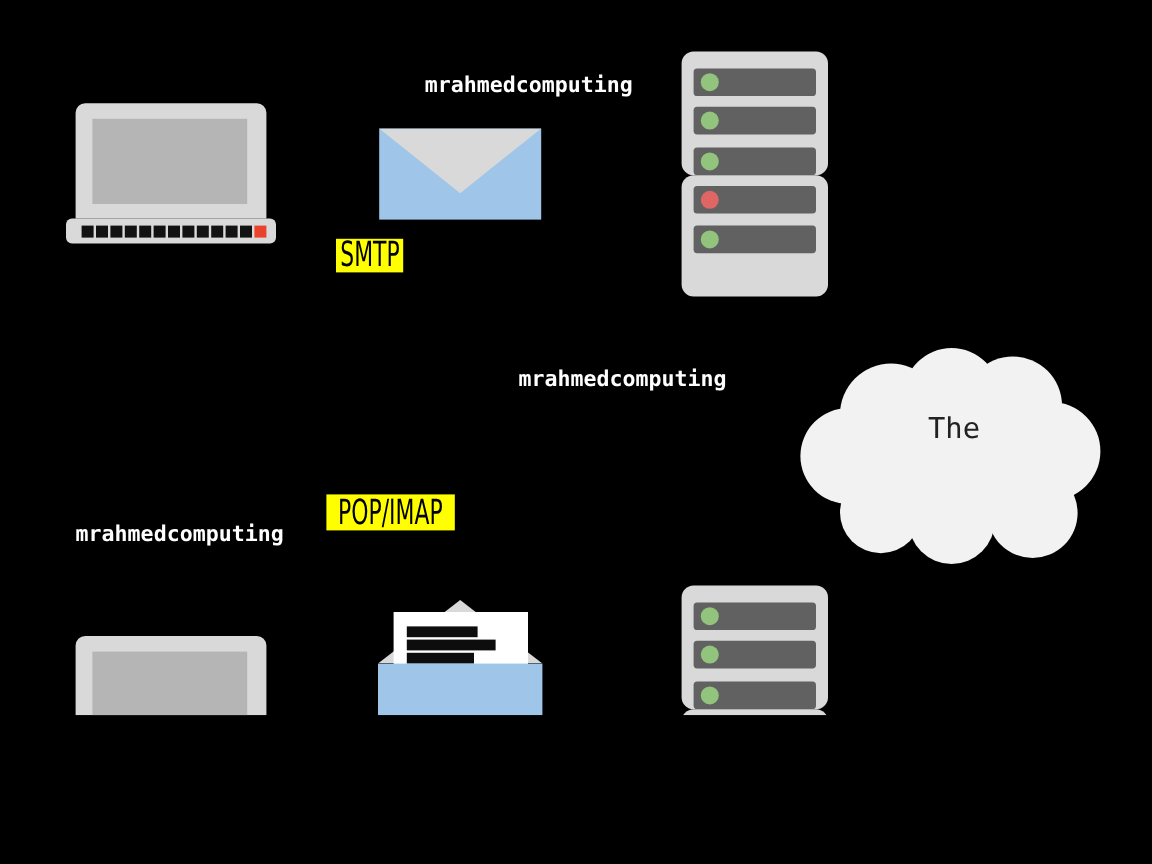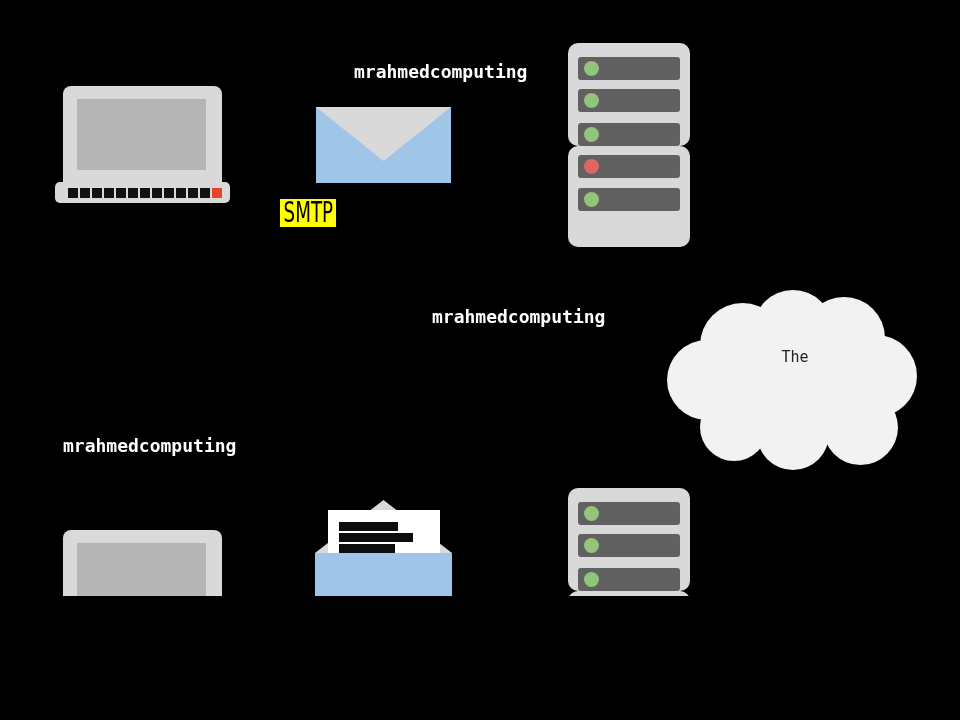--- a/index.html
+++ b/index.html
@@ -48,21 +48,21 @@
   .led[data-state="red"]{background:#e06666;}
   .srv-top{left:568px;top:43px;}
   .srv-bottom{left:568px;top:488px;}
 
   
   .cloud{position:absolute;left:675px;top:295px;width:240px;height:172px;}
   .bump{position:absolute;background:#f2f2f2;border-radius:50%;}
   .cloud-core{position:absolute;left:18px;top:30px;width:202px;height:112px;background:#f2f2f2;
               border-radius:56px;}
   .cloud-text{position:absolute;left:0;top:48px;width:100%;text-align:center;color:#222222;
-              font-family:"DejaVu Sans Mono",monospace;font-size:15px;line-height:28px;}
+              font-family:"DejaVu Sans Mono",monospace;font-size:24px;line-height:28px;}
 
   
   .envelope-open{position:absolute;left:315px;top:497px;width:137px;height:131px;}
   .eo-flap{position:absolute;left:0;top:3px;width:137px;height:53px;background:#d9d9d9;
            clip-path:polygon(50% 0,100% 100%,0 100%);}
   .eo-letter{position:absolute;left:13px;top:13px;width:112px;height:50px;background:#ffffff;}
   .eo-line{margin:2px 0 0 11px;height:9px;background:#0d0d0d;}
   .eo-line.l1{margin-top:12px;width:59px;}
   .eo-line.l2{width:74px;}
   .eo-line.l3{width:56px;}
@@ -138,20 +138,23 @@
     <div class="bump" style="left:82px;top:103px;width:72px;height:72px;"></div>
     <div class="bump" style="left:25px;top:98px;width:68px;height:68px;"></div>
     <div class="cloud-core"></div>
     <div class="cloud-text">
       <div>The</div>
     </div>
   </div>
 
   <div class="watermark wm-bl">mrahmedcomputing</div>
 
+  <div class="plabel plabel-pop">
+    <span>POP/IMAP</span>
+  </div>
 
   <div class="envelope-open">
     <div class="eo-flap"></div>
     <div class="eo-letter">
       <div class="eo-line l1"></div>
       <div class="eo-line l2"></div>
       <div class="eo-line l3"></div>
     </div>
     <div class="eo-front"></div>
   </div>

